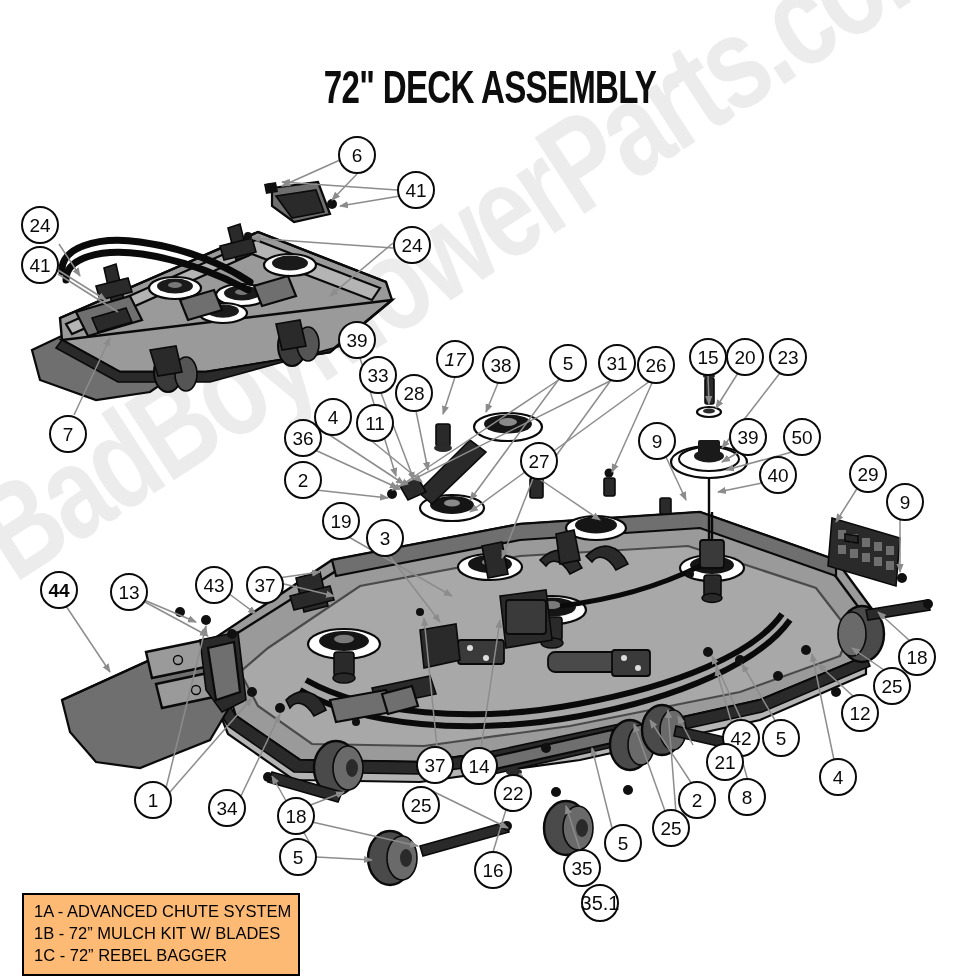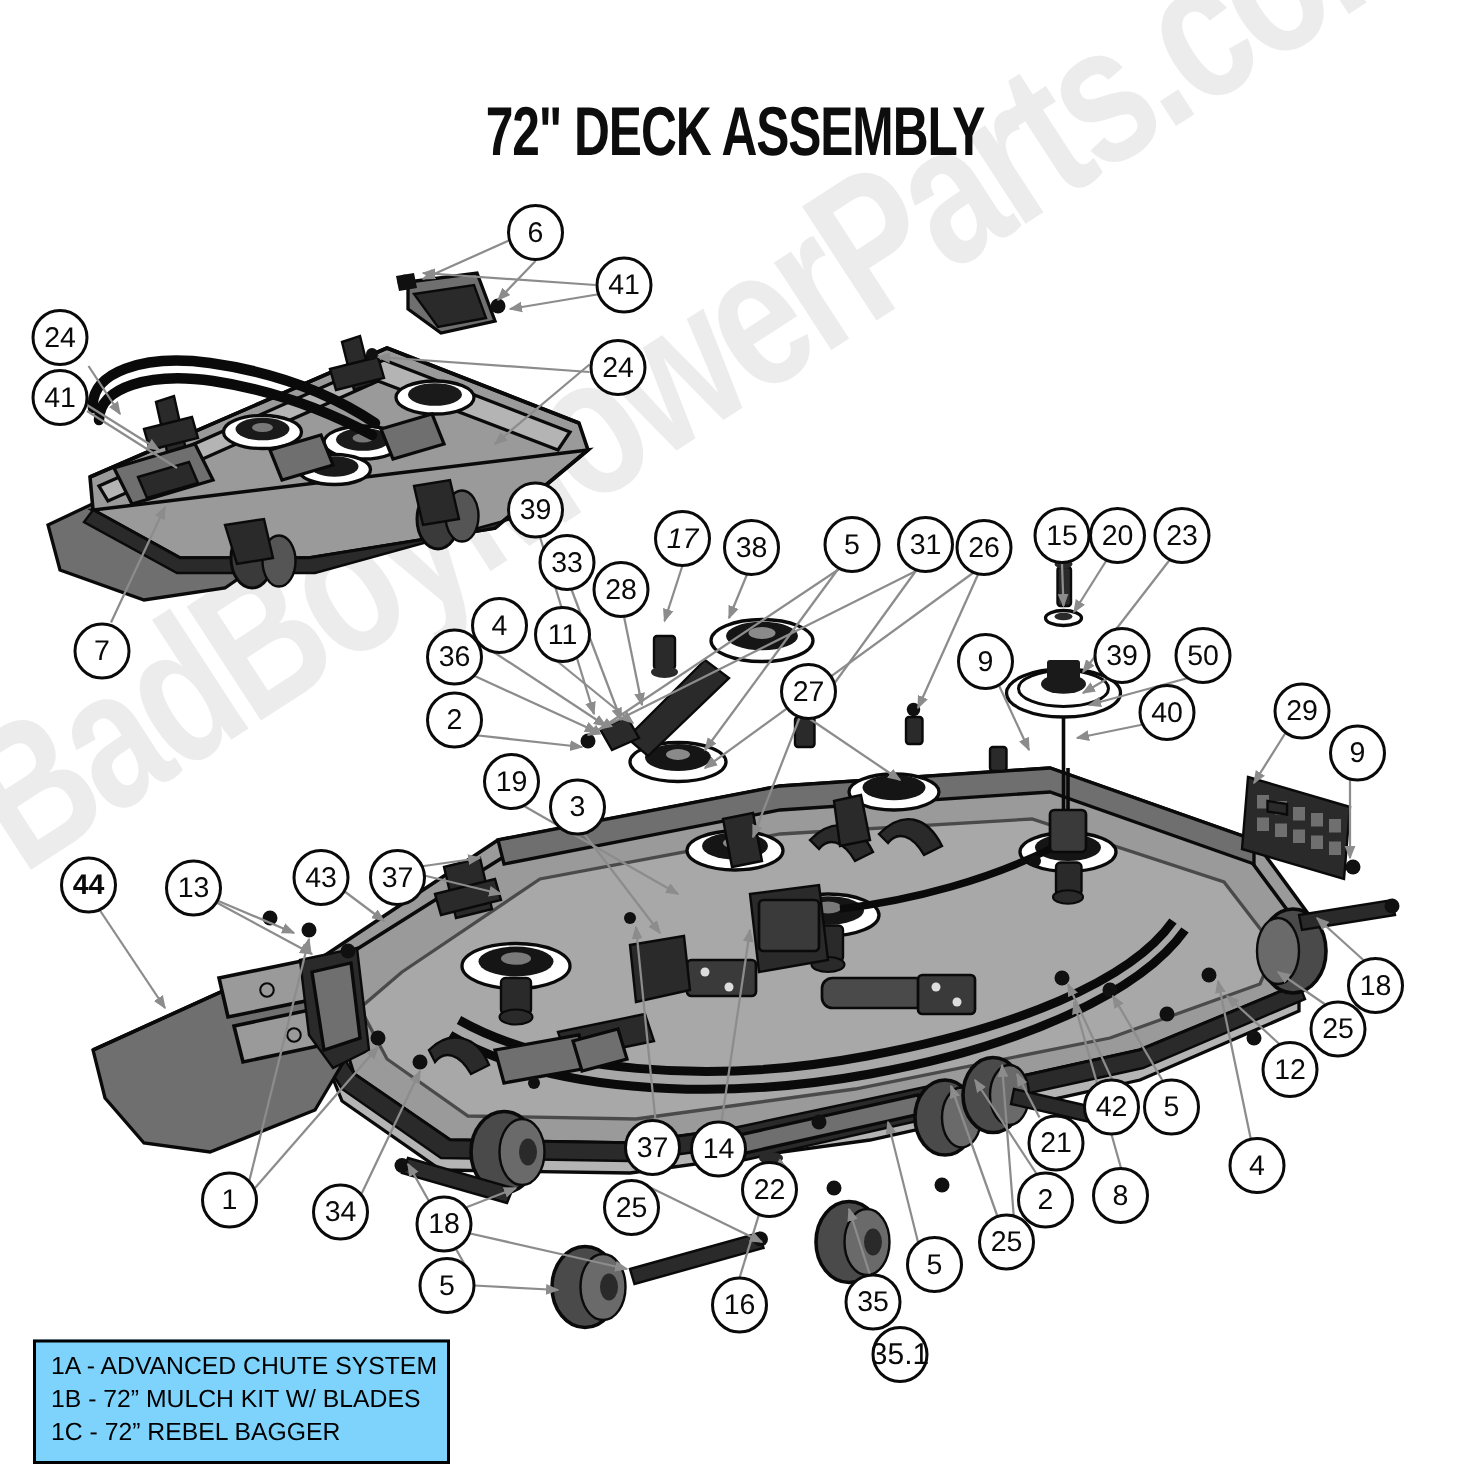--- a/index.html
+++ b/index.html
@@ -45,21 +45,21 @@
     font-size:19px; font-weight:400; color:#0a0a0a;
     line-height:1; box-sizing:border-box;
     cursor:pointer;
   }
   .callout.small{font-size:20px;}
 
   
   #legend{
     position:absolute; left:22px; top:893px;
     width:278px; box-sizing:border-box;
-    border:2.2px solid #000; background:#7dd3fc;
+    border:2.2px solid #000; background:#fdba74;
     padding:6px 8px 7px 10px;
   }
   #legend .lrow{
     font-family:"Liberation Sans",sans-serif;
     font-size:16.5px; color:#000; line-height:1.33; white-space:nowrap;
   }
 </style>
 </head>
 <body>
 
@@ -542,21 +542,21 @@
       </div>
       <div class="callout" style="left: 722px; top: 719px; width: 38px; height: 38px;">
         <span>42</span>
       </div>
       <div class="callout" style="left: 762px; top: 719px; width: 38px; height: 38px;">
         <span>5</span>
       </div>
       <div class="callout" style="left: 819px; top: 758px; width: 38px; height: 38px;">
         <span>4</span>
       </div>
-      <div class="callout" style="left: 685px; top: 743px; width: 38px; height: 38px;">
+      <div class="callout" style="left: 706px; top: 743px; width: 38px; height: 38px;">
         <span>21</span>
       </div>
       <div class="callout" style="left: 678px; top: 781px; width: 38px; height: 38px;">
         <span>2</span>
       </div>
       <div class="callout" style="left: 728px; top: 778px; width: 38px; height: 38px;">
         <span>8</span>
       </div>
       <div class="callout" style="left: 652px; top: 809px; width: 38px; height: 38px;">
         <span>25</span>

